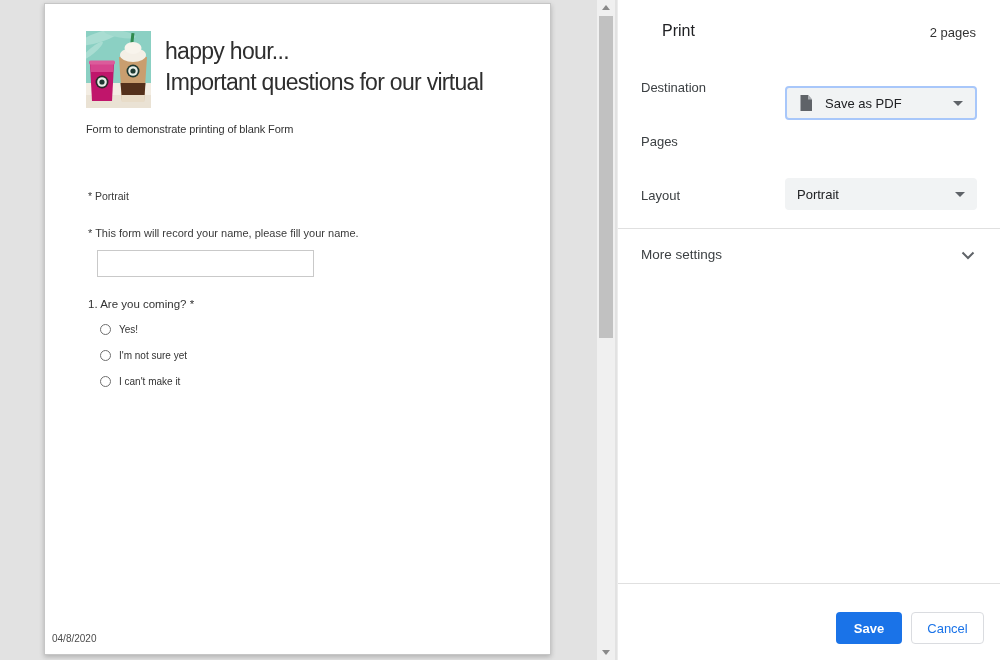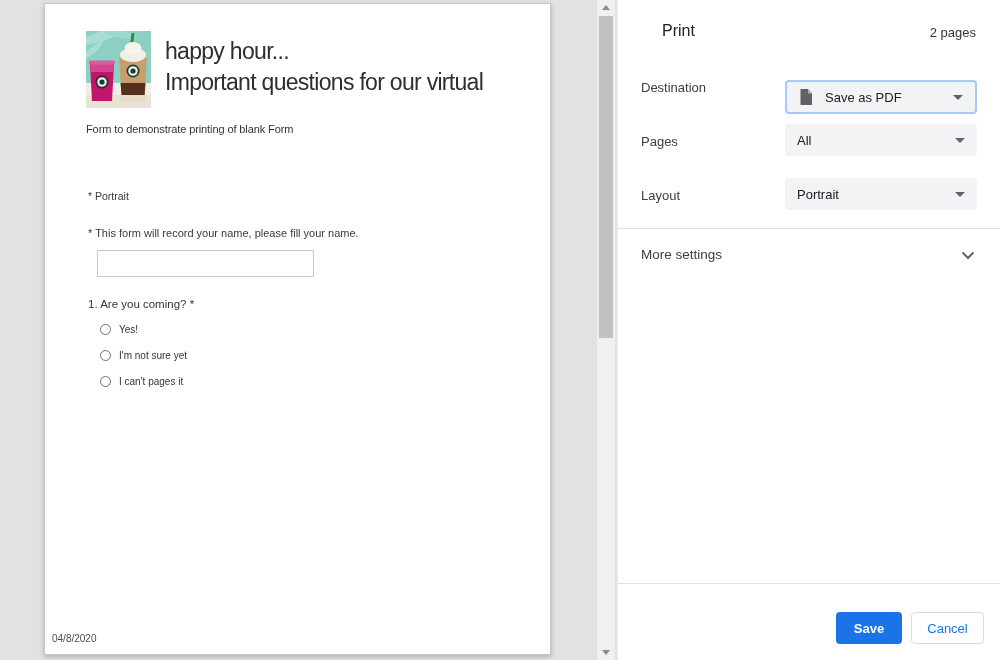--- a/index.html
+++ b/index.html
@@ -100,21 +100,21 @@
   .label-pages { top: 134px; }
   .label-layout { top: 188px; }
 
   .dropdown {
     position: absolute; left: 167px; width: 192px; height: 32px;
     background: #f1f3f4; border-radius: 4px;
     display: flex; align-items: center; padding: 0 12px;
     font-size: 13px; color: #202124; cursor: pointer;
   }
   .dropdown-destination {
-    top: 80px; height: 34px;
+    top: 86px; height: 34px;
     border: 2px solid #a8c7fa;
   }
   .dropdown-pages { top: 124px; }
   .dropdown-layout { top: 178px; }
   .dropdown .value { flex: 1 1 auto; }
   .caret {
     width: 0; height: 0; flex: 0 0 auto;
     border-left: 5px solid transparent; border-right: 5px solid transparent;
     border-top: 5px solid #5f6368;
   }
@@ -201,21 +201,21 @@
       <div class="radio-row">
         <span class="radio-circle"></span>
         <span class="radio-label">Yes!</span>
       </div>
       <div class="radio-row">
         <span class="radio-circle"></span>
         <span class="radio-label">I'm not sure yet</span>
       </div>
       <div class="radio-row">
         <span class="radio-circle"></span>
-        <span class="radio-label">I can't pages it</span>
+        <span class="radio-label">I can't make it</span>
       </div>
     </div>
 
     <div class="page-footer">04/8/2020</div>
   </div>
 
   <div class="scrollbar">
     <div class="sb-arrow-up"></div>
     <div class="sb-thumb"></div>
     <div class="sb-arrow-down"></div>
@@ -231,24 +231,20 @@
   <div class="dropdown dropdown-destination">
     <svg class="doc-icon" width="14" height="16" viewBox="0 0 14 16" xmlns="http://www.w3.org/2000/svg">
       <path d="M1.5 0 H9 L13 4.5 V16 H1.5 Z" fill="#5f6368"></path>
       <path d="M9 0 L13 4.5 H9 Z" fill="#aeb1b5"></path>
     </svg>
     <span class="value">Save as PDF</span>
     <span class="caret"></span>
   </div>
 
   <div class="row-label label-pages">Pages</div>
-  <div class="dropdown dropdown-pages">
-    <span class="value">All</span>
-    <span class="caret"></span>
-  </div>
 
   <div class="row-label label-layout">Layout</div>
   <div class="dropdown dropdown-layout">
     <span class="value">Portrait</span>
     <span class="caret"></span>
   </div>
 
   <div class="divider divider-top"></div>
 
   <div class="more-settings">

